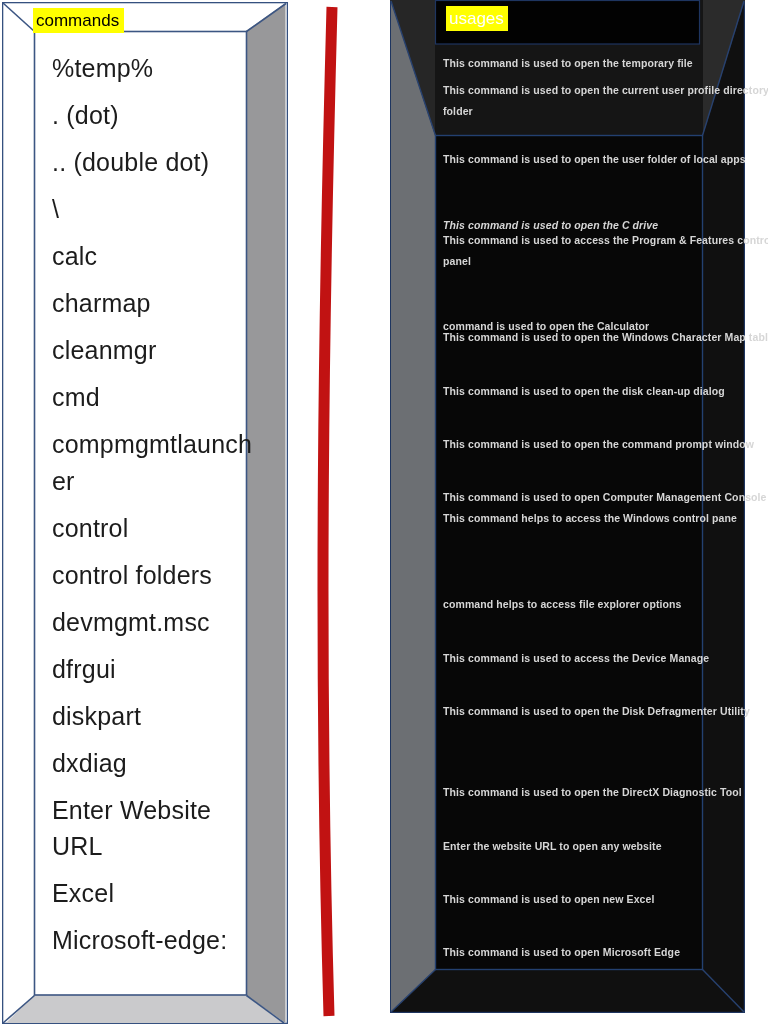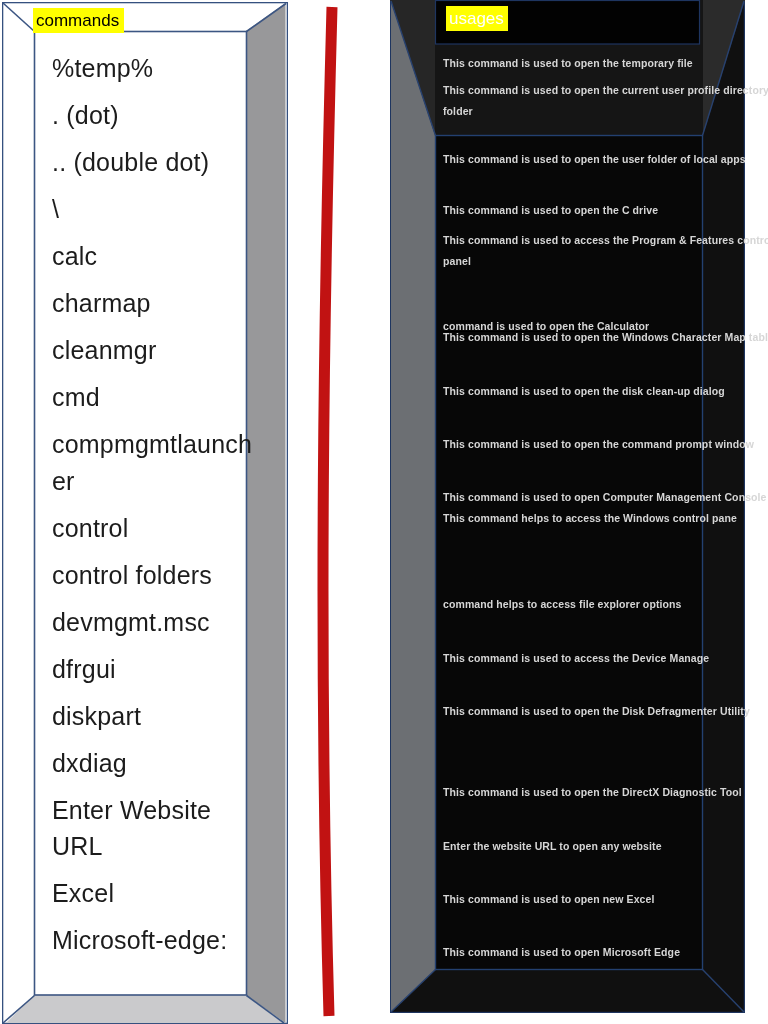--- a/index.html
+++ b/index.html
@@ -166,21 +166,21 @@
         <div class="row" style="top: 53px;">
           <div class="line">This command is used to open the temporary file</div>
         </div>
         <div class="row" style="top: 80px;">
           <div class="line">This command is used to open the current user profile directory</div>
           <div class="line">folder</div>
         </div>
         <div class="row" style="top: 149px;">
           <div class="line">This command is used to open the user folder of local apps</div>
         </div>
-        <div class="row" style="top: 200px;">
+        <div class="row" style="top: 215px; font-style: italic;">
           <div class="line">This command is used to open the C drive</div>
         </div>
         <div class="row" style="top: 230px;">
           <div class="line">This command is used to access the Program &amp; Features control</div>
           <div class="line">panel</div>
         </div>
         <div class="row" style="top: 316px; text-decoration: underline;">
           <div class="line">command is used to open the Calculator</div>
         </div>
         <div class="row" style="top: 327px;">

